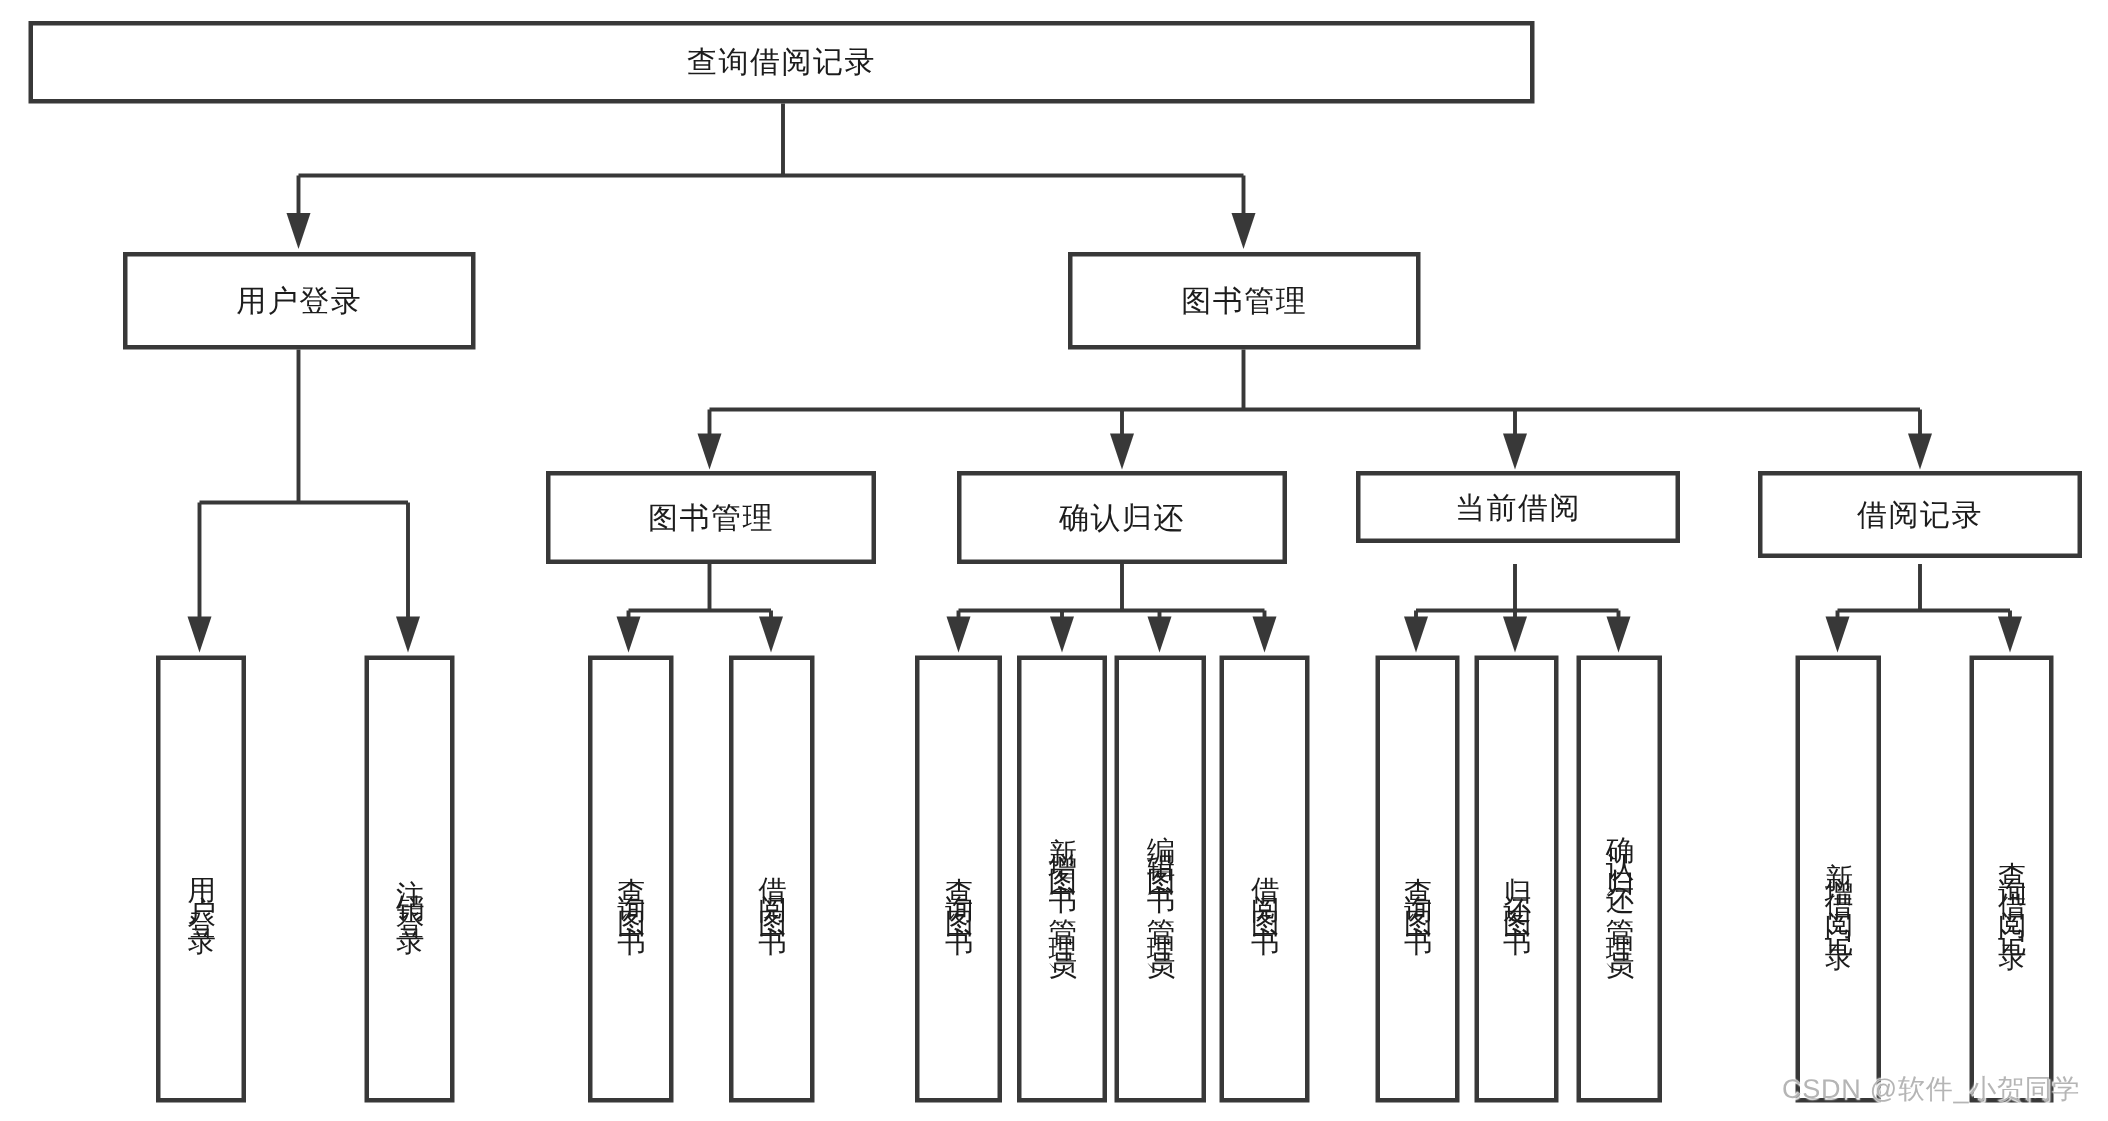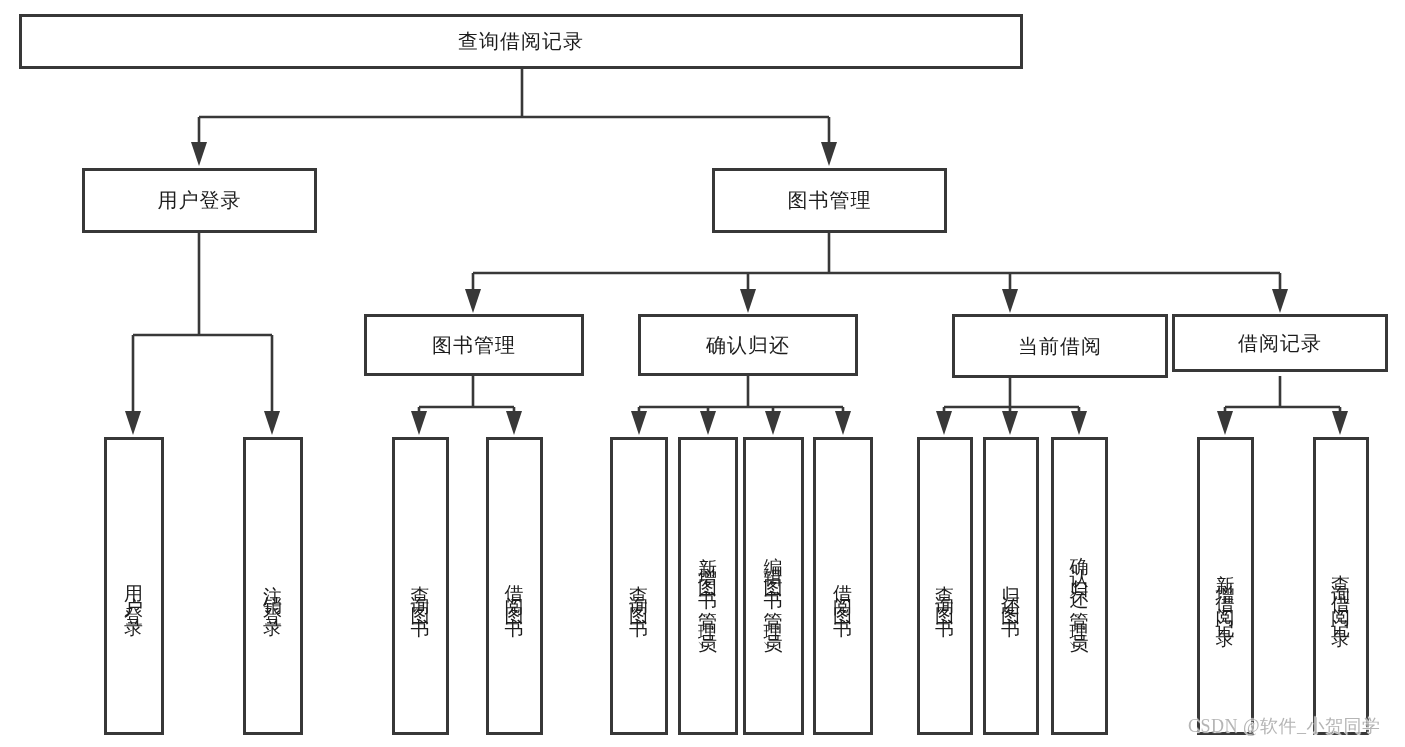--- a/index.html
+++ b/index.html
@@ -24,21 +24,20 @@
   .box span{color:var(--text);}
   .box.h span{font-size:20px;letter-spacing:1px;white-space:nowrap;}
   .box.v span{
     writing-mode:vertical-lr;font-size:19px;line-height:1;
     letter-spacing:11px;padding-top:11px;white-space:nowrap;
   }
   .watermark{
     position:absolute;left:1188px;top:714px;z-index:5;
     font-size:18px;color:var(--watermark);letter-spacing:.5px;white-space:nowrap;
     text-shadow:1px 1px 1px #fff,-1px -1px 1px #fff;
-    font-family:Liberation Serif, serif;
   }
 </style>
 </head>
 <body>
 
 <div id="canvas">
 
   <svg id="wires" width="1405" height="747" viewBox="0 0 1405 747">
     <g>
       <path d="M522 68 V117 M199 117 H829 M199 117 V146 M829 117 V146
@@ -82,21 +81,21 @@
   <div class="box h" style="left:712px;top:168px;width:235px;height:65px">
     <span>图书管理</span>
   </div>
 
   <div class="box h" style="left:364px;top:314px;width:220px;height:62px">
     <span>图书管理</span>
   </div>
   <div class="box h" style="left:638px;top:314px;width:220px;height:62px">
     <span>确认归还</span>
   </div>
-  <div class="box h" style="left:952px;top:314px;width:216px;height:64px">
+  <div class="box h" style="left:904px;top:314px;width:216px;height:48px">
     <span>当前借阅</span>
   </div>
   <div class="box h" style="left:1172px;top:314px;width:216px;height:58px">
     <span>借阅记录</span>
   </div>
 
   <div class="box v" style="left:104px;top:437px;width:60px;height:298px">
     <span>用户登录</span>
   </div>
   <div class="box v" style="left:243px;top:437px;width:60px;height:298px">

